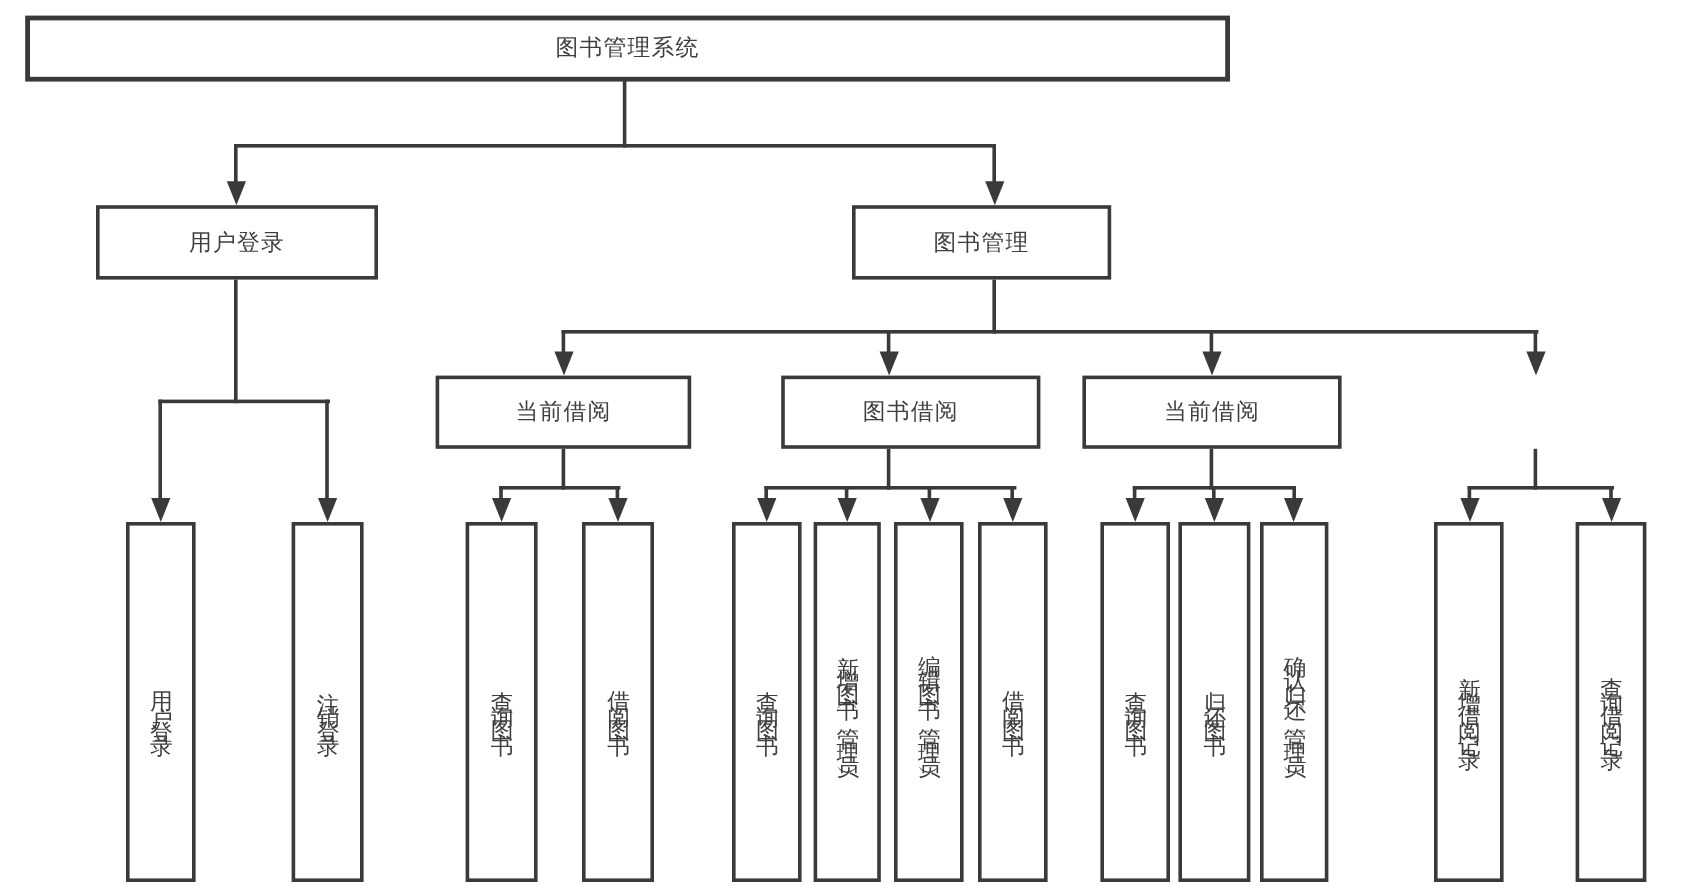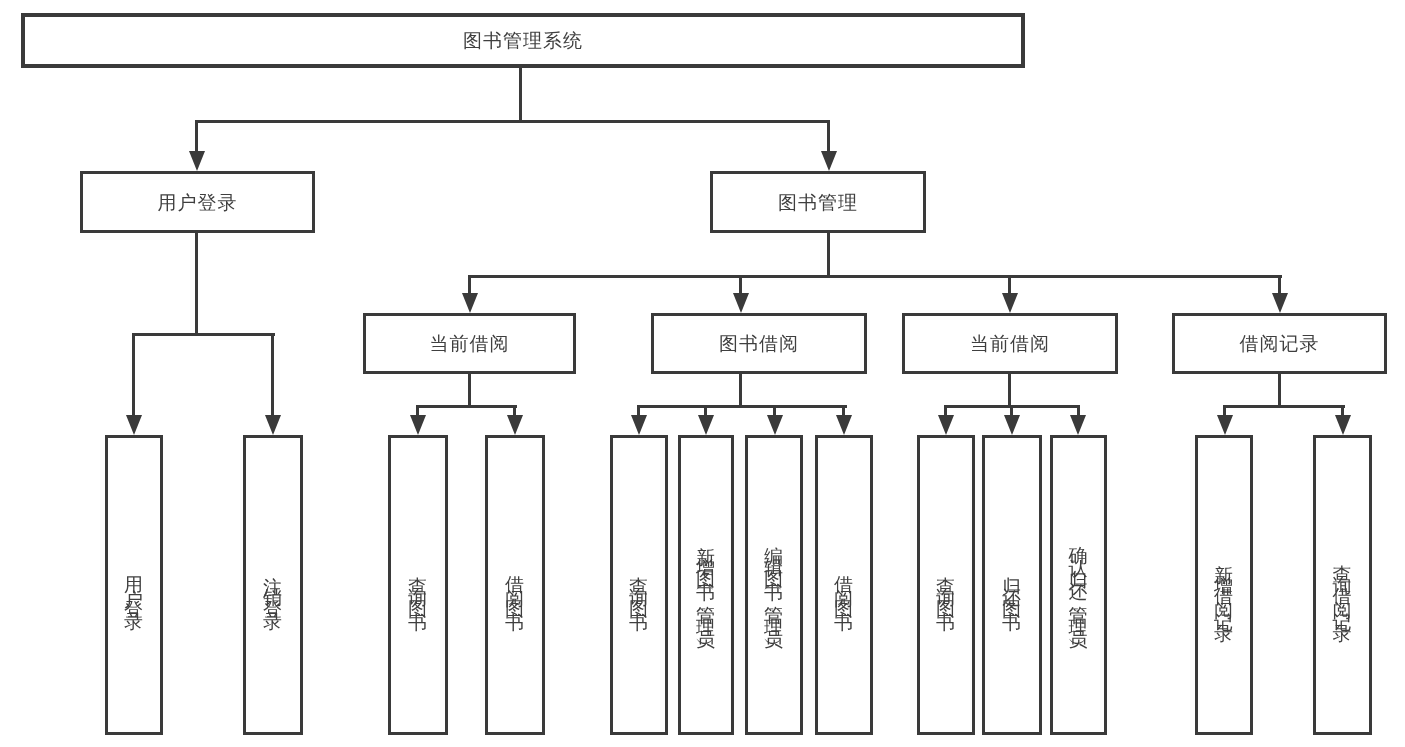--- a/index.html
+++ b/index.html
@@ -71,23 +71,20 @@
   </div>
 
   <div class="box" style="left:651px;top:313px;width:216px;height:61px">
     <span class="hlabel">图书借阅</span>
   </div>
 
   <div class="box" style="left:902px;top:313px;width:216px;height:61px">
     <span class="hlabel">当前借阅</span>
   </div>
 
-  <div class="box" style="left:1172px;top:313px;width:215px;height:61px">
-    <span class="hlabel">借阅记录</span>
-  </div>
 
   <div class="box leaf" style="left:105px;top:435px;width:58px;height:300px">
     <span class="vlabel">用户登录</span>
   </div>
   <div class="box leaf" style="left:243px;top:435px;width:60px;height:300px">
     <span class="vlabel">注销登录</span>
   </div>
 
   <div class="box leaf" style="left:388px;top:435px;width:60px;height:300px">
     <span class="vlabel">查询图书</span>

